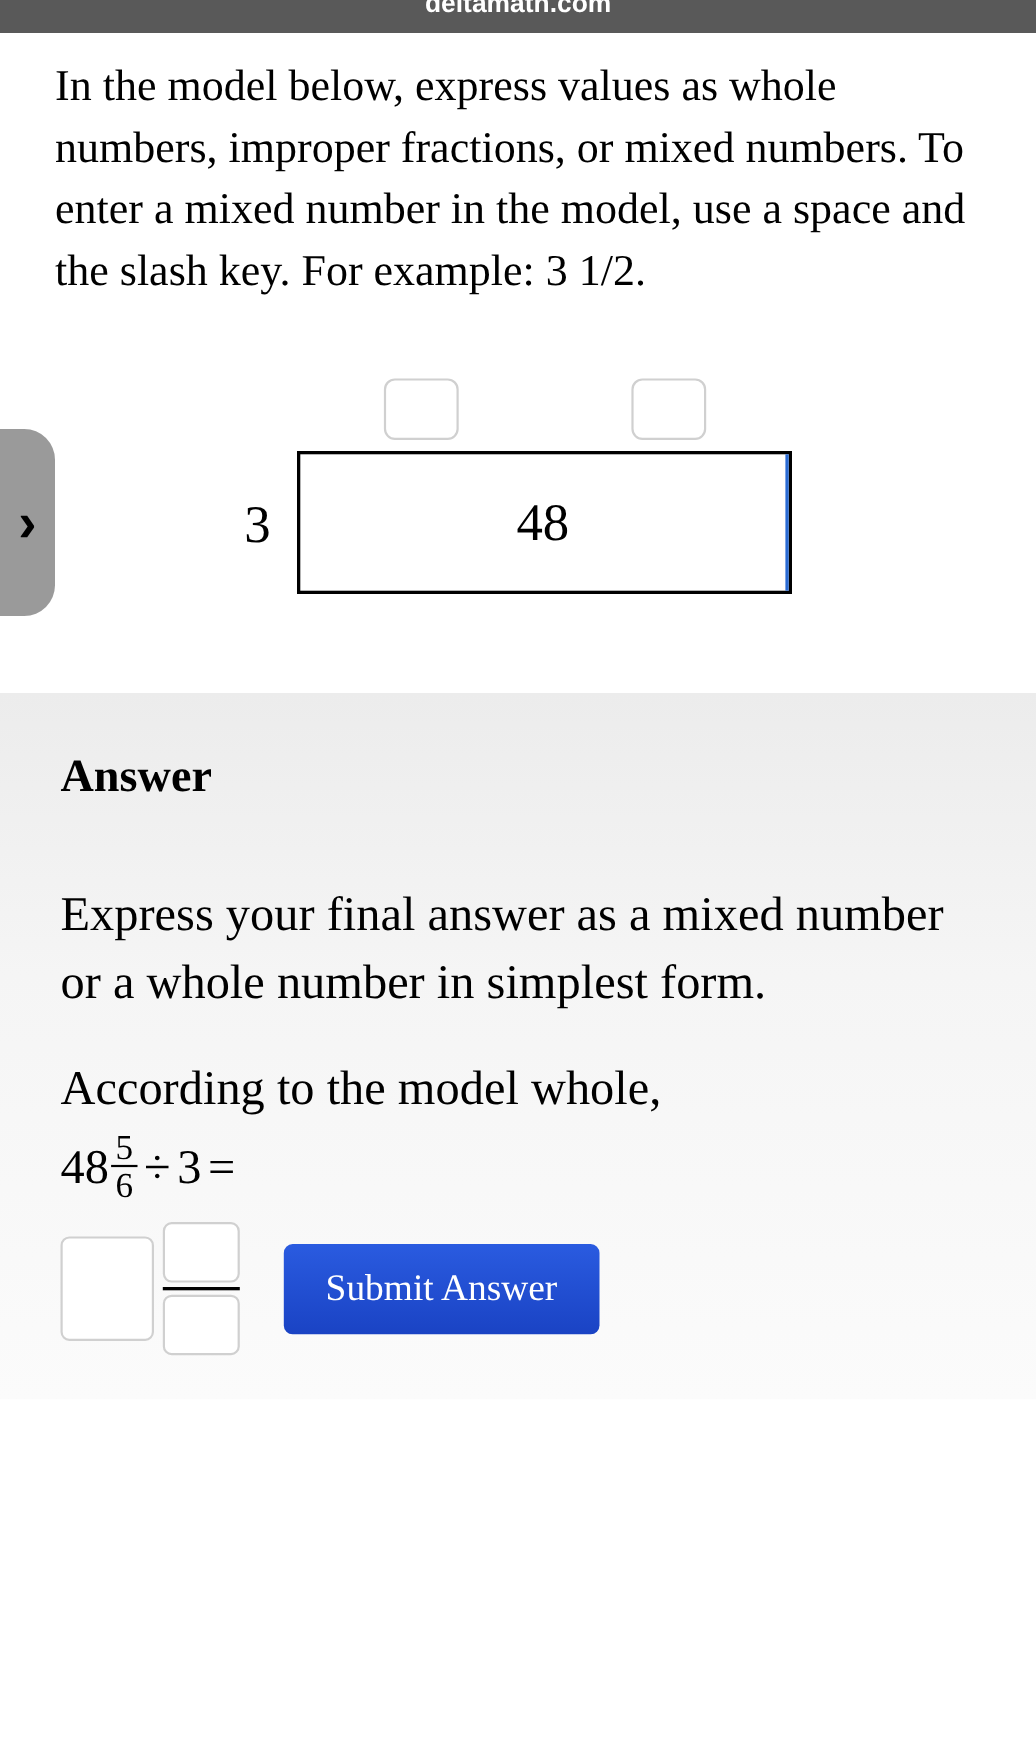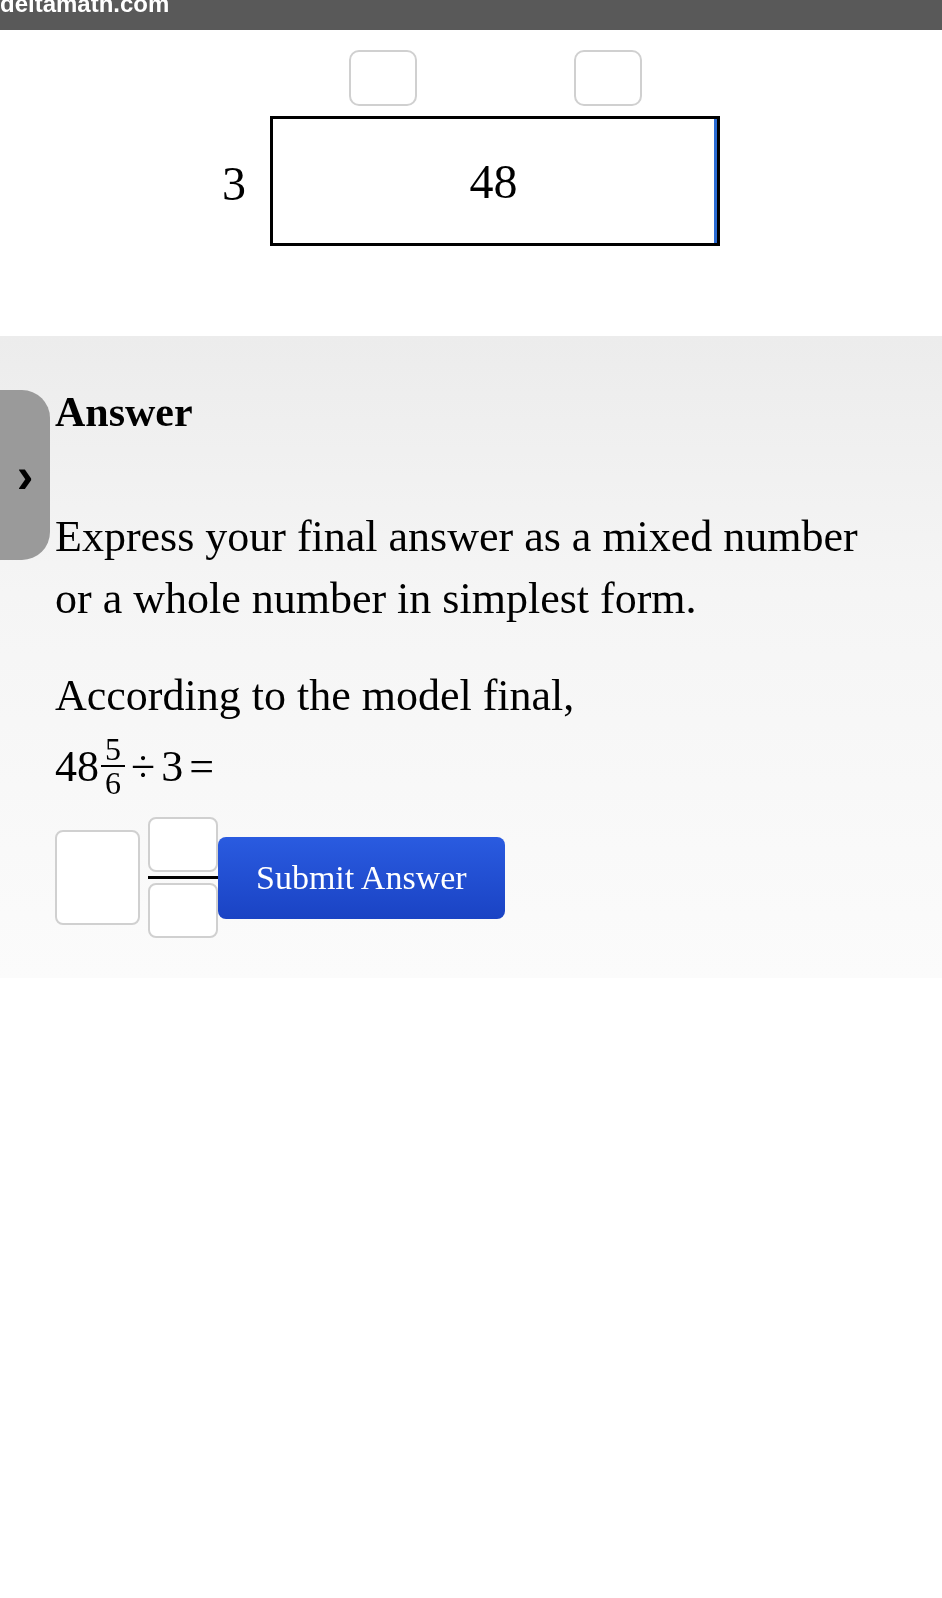--- a/index.html
+++ b/index.html
@@ -10,20 +10,21 @@
   height: 1598px;
   position: relative;
   overflow: hidden;
 }
 .top-bar {
   background: #595959;
   height: 30px;
   width: 100%;
   display: flex;
   align-items: flex-start;
+  justify-content: center;
   color: #fff;
   font-family: Arial, sans-serif;
   font-weight: bold;
   font-size: 24px;
   overflow: hidden;
   line-height: 8px;
 }
 .content {
   padding: 20px 50px 0 50px;
 }
@@ -137,20 +138,21 @@
   align-items: center;
   font-size: 32px;
   line-height: 1;
   margin-left: 2px;
 }
 .frac-num { border-bottom: 2px solid #000; padding: 0 4px; }
 .frac-den { padding: 0 4px; }
 .final-row {
   display: flex;
   align-items: center;
+  gap: 40px;
   margin-top: 18px;
 }
 .mixed-input {
   display: flex;
   align-items: center;
   gap: 8px;
 }
 .whole-input {
   width: 85px;
   height: 95px;
@@ -193,39 +195,40 @@
 
 <div class="top-bar">
   <span>deltamath.com</span>
 </div>
 
 <div class="side-tab">
   <span>›</span>
 </div>
 
 <div class="content">
+  <p class="instructions">In the model below, express values as whole numbers, improper fractions, or mixed numbers. To enter a mixed number in the model, use a space and the slash key. For example: 3 1/2.</p>
 
   <div class="model-area">
     <div class="model-left-num">3</div>
     <div class="model-right">
       <div class="top-inputs">
         <div class="small-input"></div>
         <div class="small-input"></div>
       </div>
       <div class="model-box">
         <div class="model-cell">48</div>
         <div class="model-divider"></div>
       </div>
     </div>
   </div>
 
   <div class="answer-section">
     <div class="answer-heading">Answer</div>
     <p class="answer-instr">Express your final answer as a mixed number or a whole number in simplest form.</p>
-    <p class="according">According to the model final,</p>
+    <p class="according">According to the model whole,</p>
 
     <div class="equation">
       <span class="mixed-frac">
         <span>48</span>
         <span class="frac">
           <span class="frac-num">5</span>
           <span class="frac-den">6</span>
         </span>
       </span>
       <span>÷</span>

